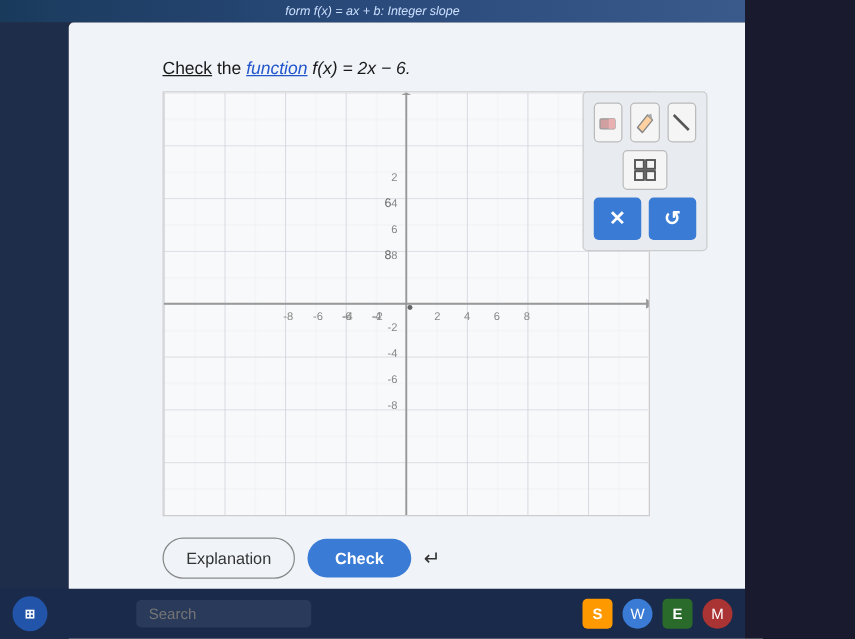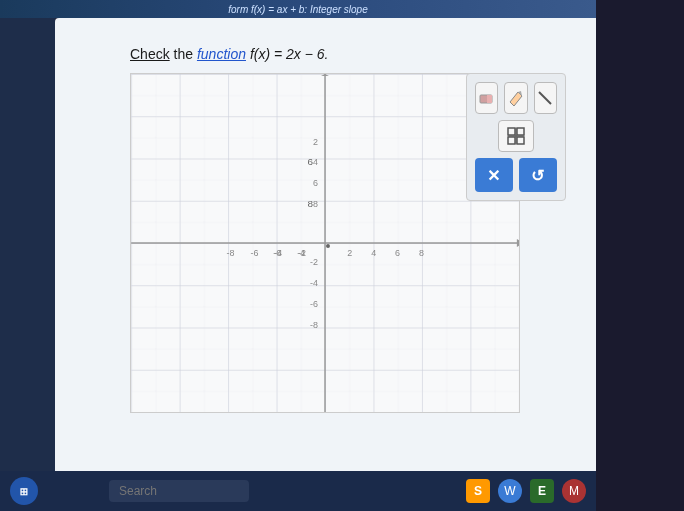--- a/index.html
+++ b/index.html
@@ -429,20 +429,29 @@
       <div class="toolbar-row">
         <button class="action-btn-x">
           <span>✕</span>
         </button>
         <button class="action-btn-undo">
           <span>↺</span>
         </button>
       </div>
     </div>
 
+    <div class="bottom-buttons">
+      <button class="explanation-btn">
+        <span>Explanation</span>
+      </button>
+      <button class="check-btn">
+        <span>Check</span>
+      </button>
+      <span class="cursor-icon">↵</span>
+    </div>
 
   </div>
 
   <div class="taskbar">
     <div class="start-btn">
       <span>⊞</span>
     </div>
     <input class="taskbar-search" type="text" placeholder="Search" style="">
     <div style="flex:1"></div>
     <div class="taskbar-icon">S</div>

